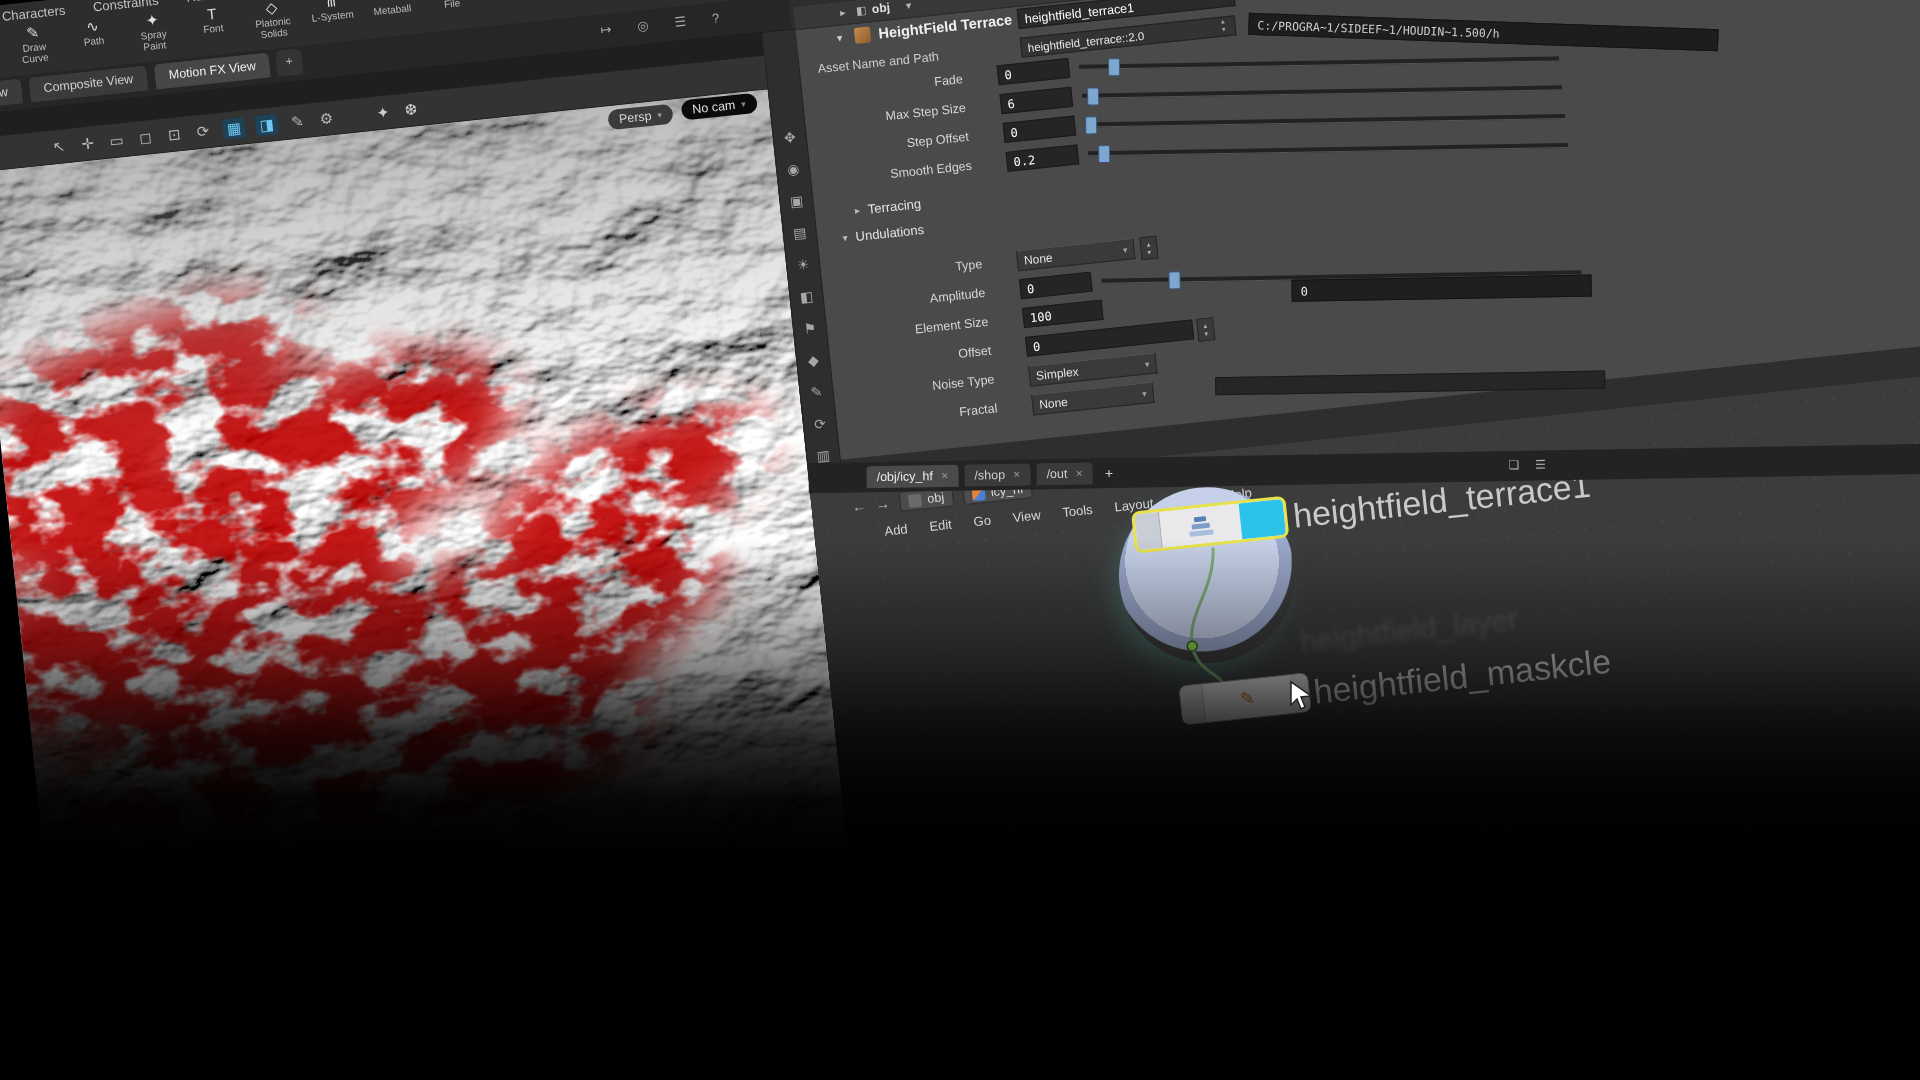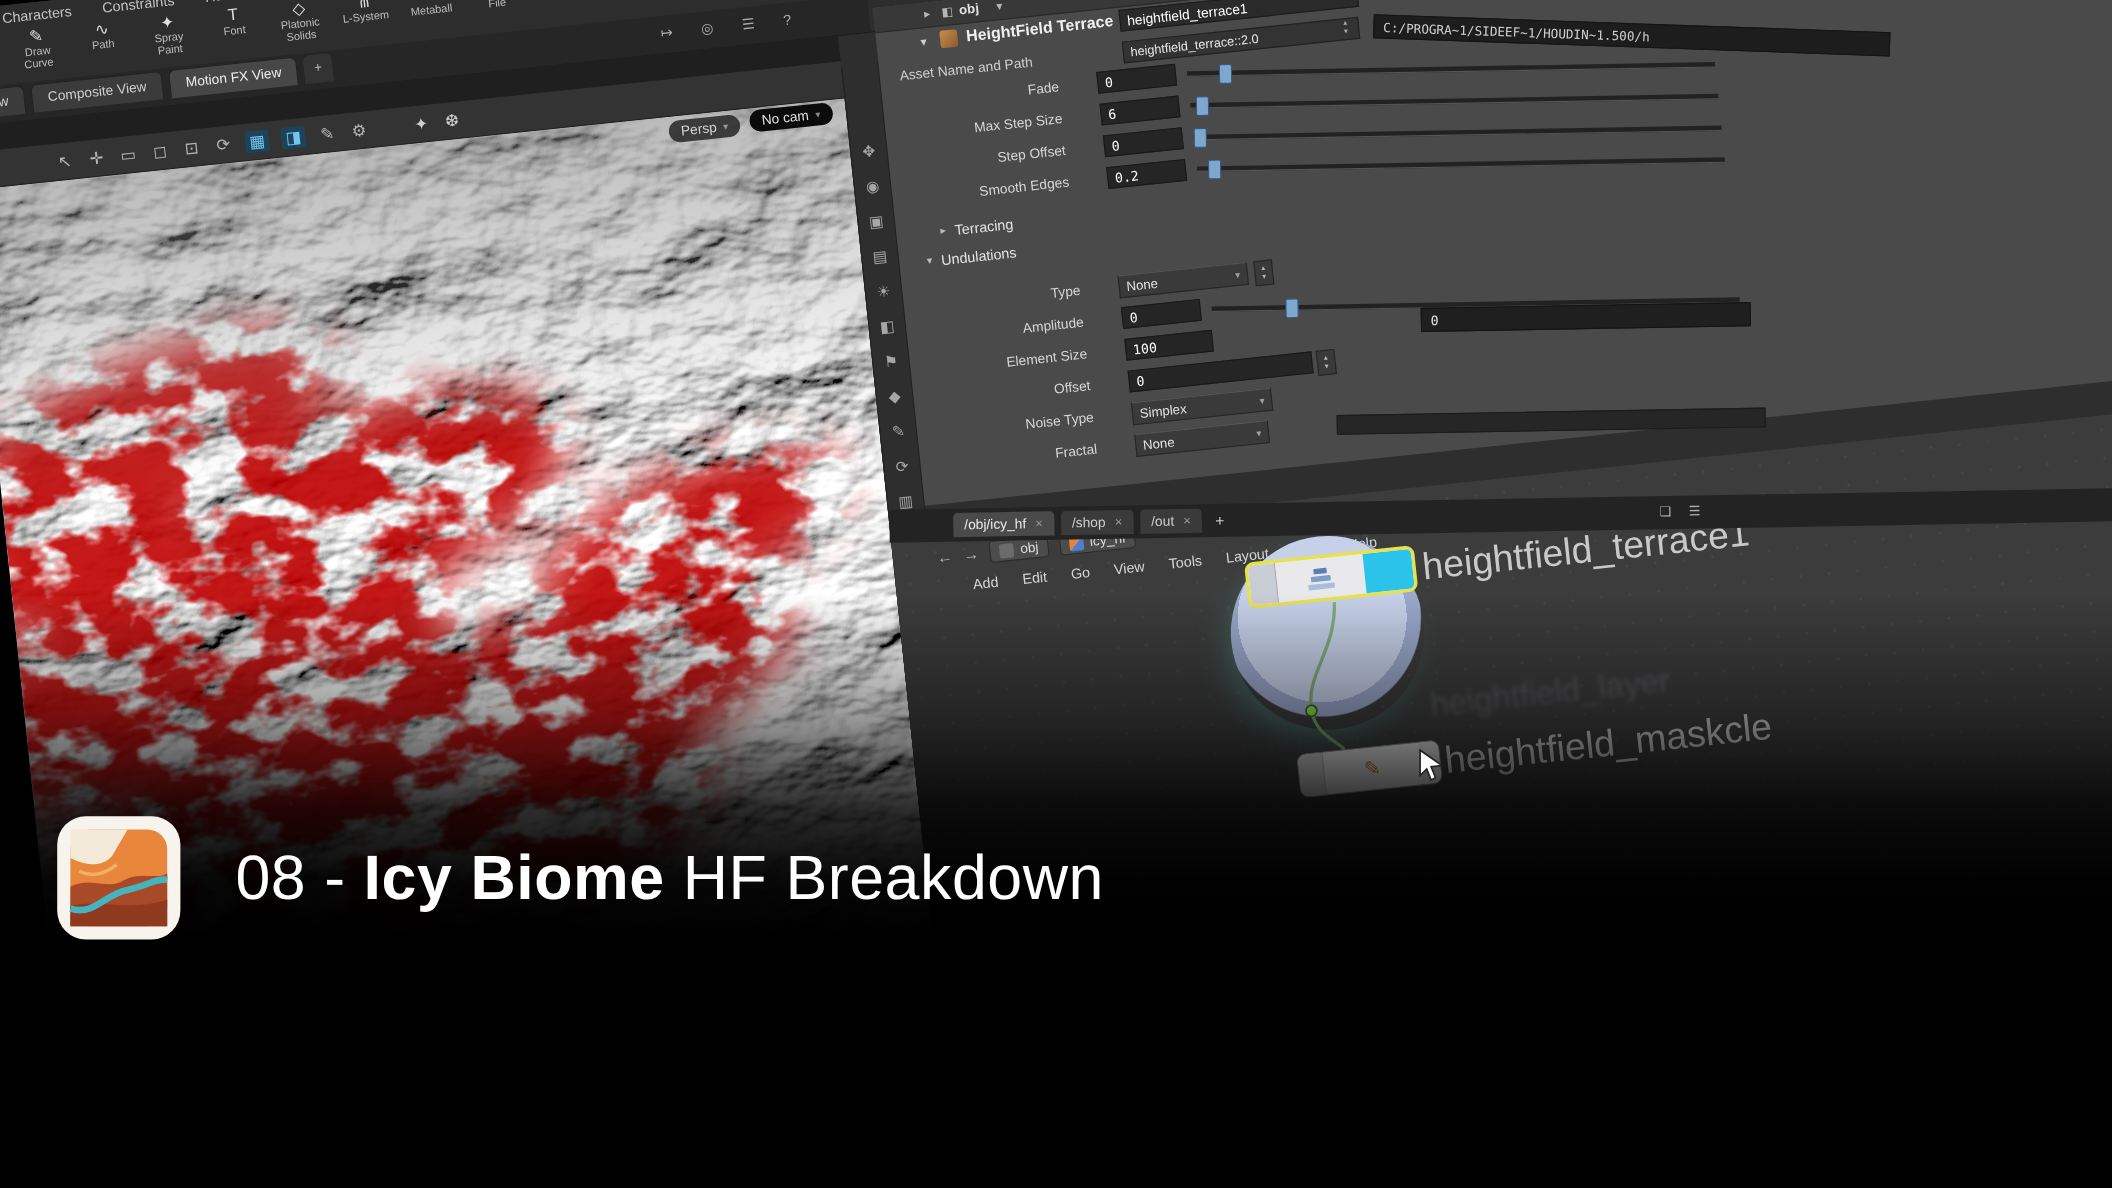--- a/index.html
+++ b/index.html
@@ -485,27 +485,14 @@
     </div>
 
   </div>
 
   <div class="fade"></div>
 
   <svg class="cursor" width="30" height="32">
     <path d="M3,2 L3,25 L9,19 L13,29 L17,27 L13,17 L23,16 Z" fill="#ffffff" stroke="#222" stroke-width="1.5"></path>
   </svg>
 
-  <div class="titlebar">
-    <div class="logo">
-      <svg width="100" height="100" viewBox="0 0 100 100">
-        <rect x="6" y="6" width="88" height="88" rx="18" fill="#e8873b"></rect>
-        <path d="M6,6 L58,6 L44,30 C34,42 18,38 6,32 Z" fill="#f4ead9"></path>
-        <path d="M6,58 C25,48 40,62 55,52 C70,44 85,52 94,46 L94,94 L6,94 Z" fill="#a84a28"></path>
-        <path d="M6,76 C30,68 55,82 94,70 L94,94 L6,94 Z" fill="#8f3a1f"></path>
-        <path d="M6,78 C28,85 38,64 58,61 C74,58 84,50 94,52" stroke="#46b4c0" stroke-width="6" fill="none"></path>
-        <path d="M14,44 C26,50 38,46 48,38" stroke="#f2b062" stroke-width="3" fill="none"></path>
-      </svg>
-    </div>
-    <div class="title-text"><span>08 - </span><span class="bold">Icy Biome</span><span> HF Breakdown</span></div>
-  </div>
 
 </div>
 
 </body></html>

